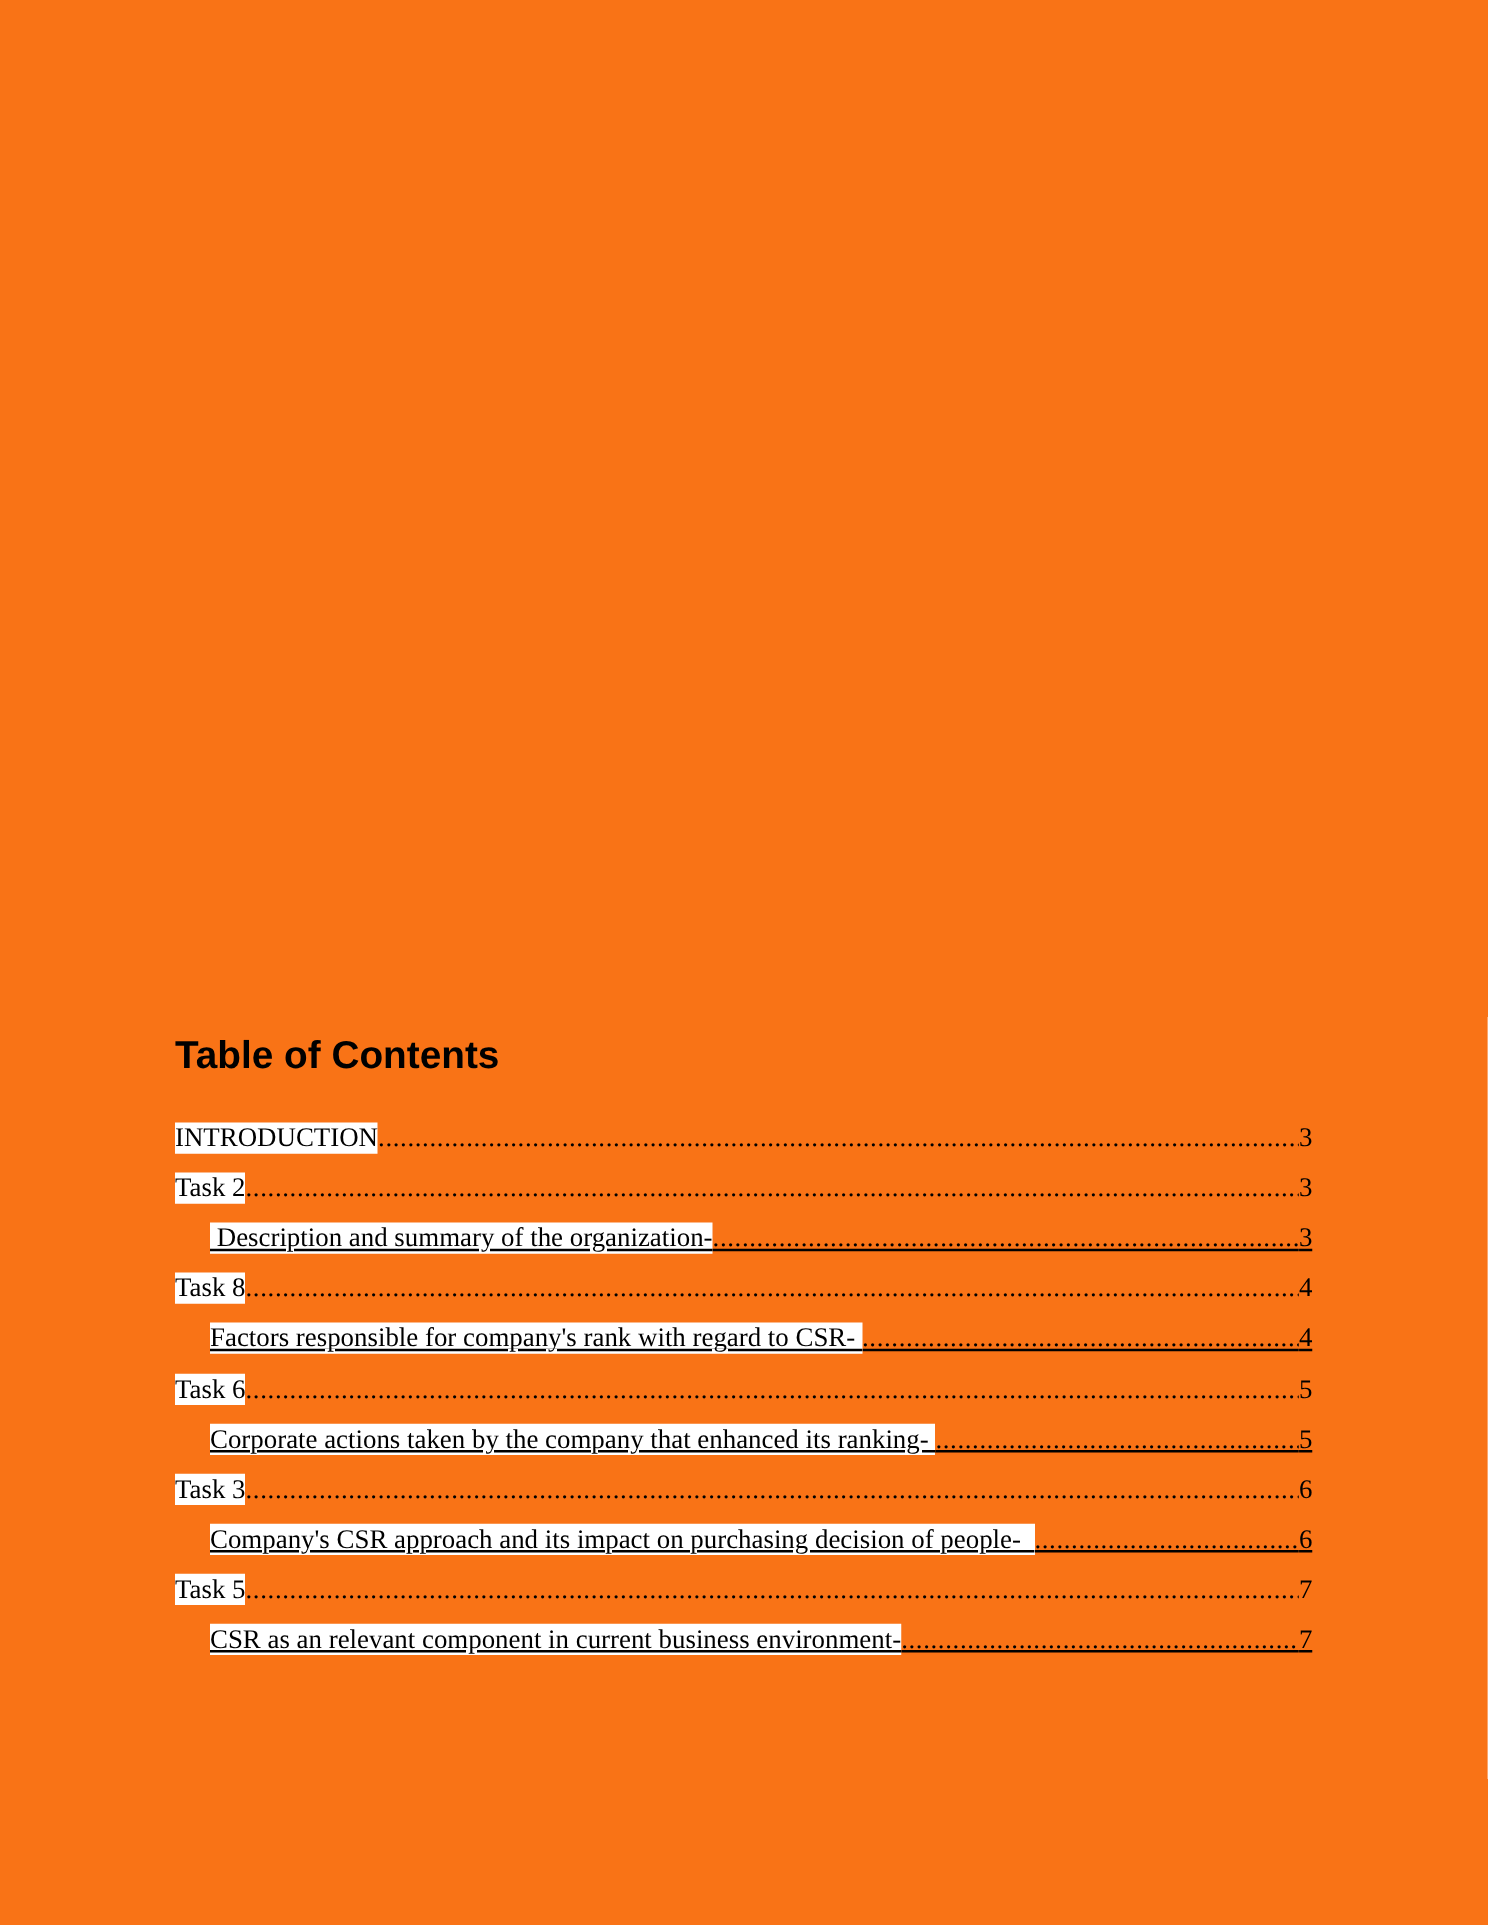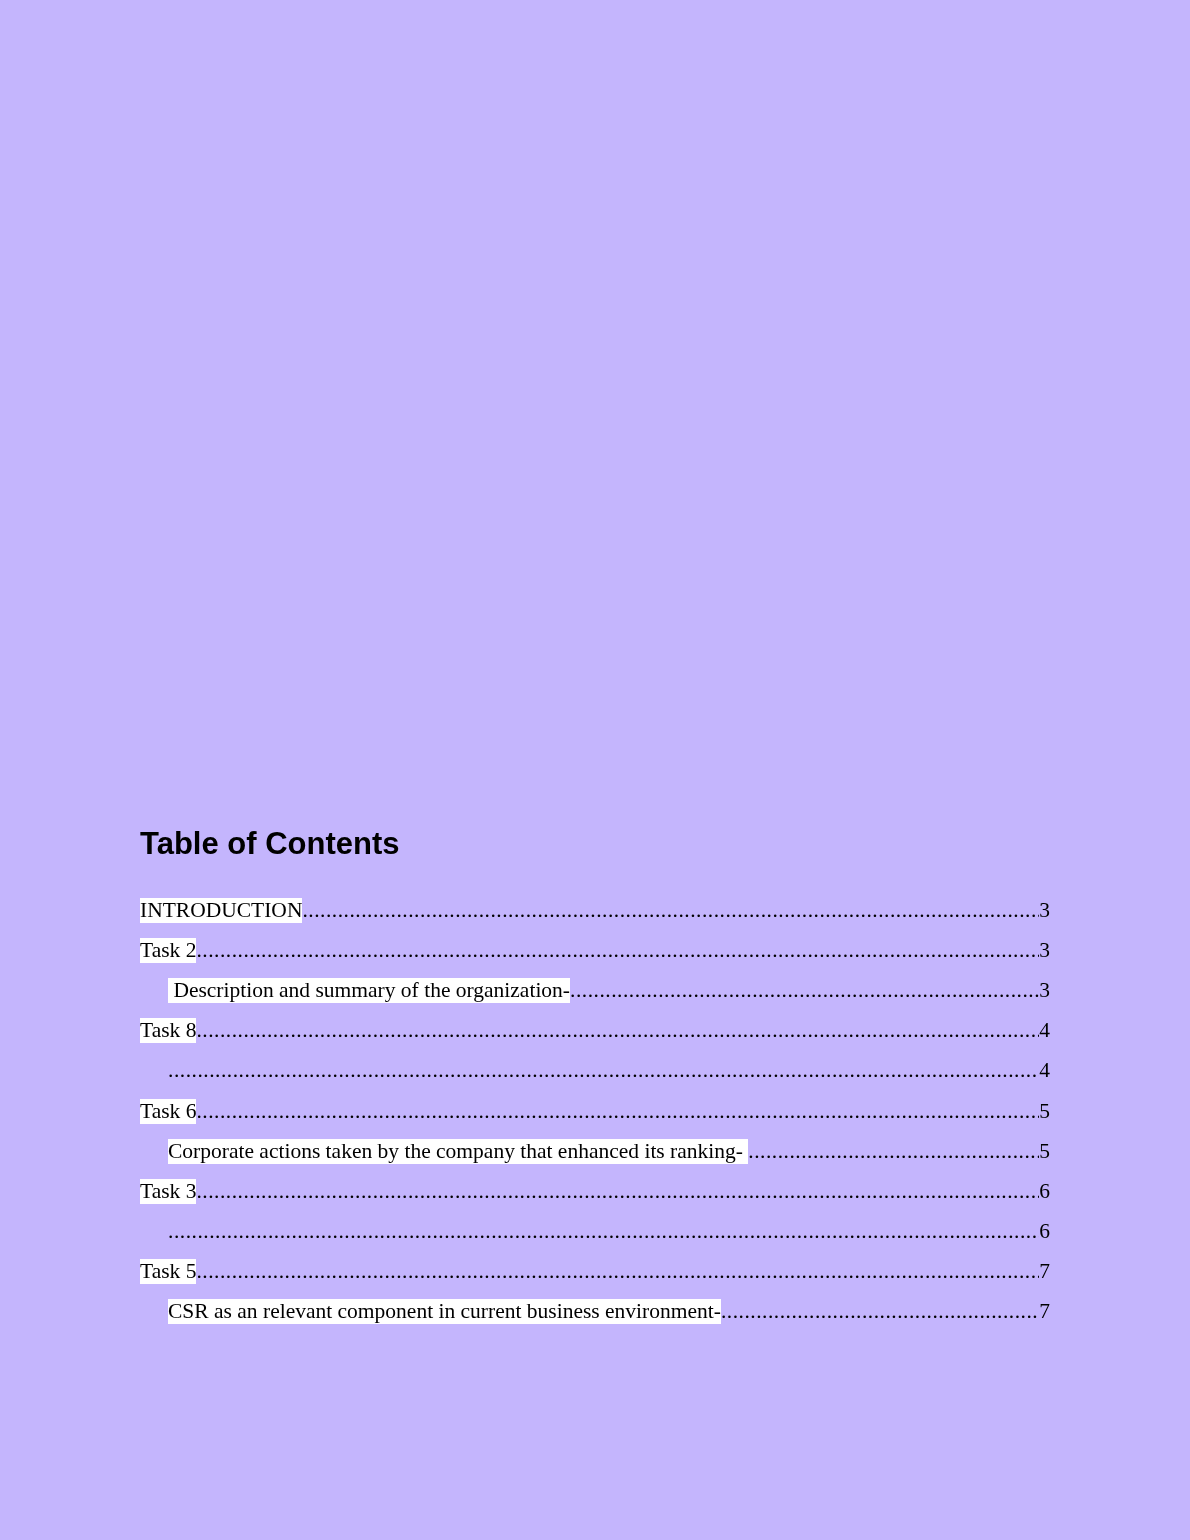--- a/index.html
+++ b/index.html
@@ -1,29 +1,29 @@
 <!DOCTYPE html>
 <html><head>
   <meta charset="utf-8">
   <style>
     html, body { margin: 0; padding: 0; background: #ffffff; }
     body { width: 1190px; height: 1540px; position: relative; overflow: hidden; }
-    .page { position: absolute; left: 0; top: 0; width: 1190px; height: 1540px; background: #c4b5fd; }
+    .page { position: absolute; left: 0; top: 0; width: 1190px; height: 1540px; background: #f97316; }
     .toc-title {
       position: absolute; left: 140px; top: 824px;
       font-family: "Liberation Sans", sans-serif; font-weight: bold;
       font-size: 31px; color: #000; line-height: 40px; white-space: nowrap;
     }
     .toc-list { position: absolute; left: 140px; top: 890px; width: 910px; }
     .toc-entry {
       position: relative; height: 40.2px; display: flex; align-items: center;
       font-family: "Liberation Serif", serif; font-size: 21.5px; color: #000;
       white-space: nowrap; overflow: hidden;
     }
-    .toc-entry.level2 { padding-left: 28px; }
+    .toc-entry.level2 { padding-left: 28px; text-decoration: underline; }
     .toc-text { flex: 0 0 auto; background: #fff; padding-right: 0; }
     .toc-leader { flex: 1 1 auto; overflow: hidden; letter-spacing: 0.5px; }
     .toc-leader::before {
       content: "................................................................................................................................................................................................................................................";
     }
     .toc-page { flex: 0 0 auto; padding-left: 0; }
   </style>
 </head>
 <body>
 
@@ -45,39 +45,41 @@
       <span class="toc-text" style="white-space:pre"> Description and summary of the organization-</span>
       <span class="toc-leader"></span>
       <span class="toc-page">3</span>
     </div>
     <div class="toc-entry">
       <span class="toc-text">Task 8</span>
       <span class="toc-leader"></span>
       <span class="toc-page">4</span>
     </div>
     <div class="toc-entry level2">
+      <span class="toc-text" style="white-space:pre">Factors responsible for company's rank with regard to CSR- </span>
       <span class="toc-leader"></span>
       <span class="toc-page">4</span>
     </div>
     <div class="toc-entry">
       <span class="toc-text">Task 6</span>
       <span class="toc-leader"></span>
       <span class="toc-page">5</span>
     </div>
     <div class="toc-entry level2">
       <span class="toc-text" style="white-space:pre">Corporate actions taken by the company that enhanced its ranking- </span>
       <span class="toc-leader"></span>
       <span class="toc-page">5</span>
     </div>
     <div class="toc-entry">
       <span class="toc-text">Task 3</span>
       <span class="toc-leader"></span>
       <span class="toc-page">6</span>
     </div>
     <div class="toc-entry level2">
+      <span class="toc-text" style="white-space:pre">Company's CSR approach and its impact on purchasing decision of people-  </span>
       <span class="toc-leader"></span>
       <span class="toc-page">6</span>
     </div>
     <div class="toc-entry">
       <span class="toc-text">Task 5</span>
       <span class="toc-leader"></span>
       <span class="toc-page">7</span>
     </div>
     <div class="toc-entry level2">
       <span class="toc-text" style="white-space:pre">CSR as an relevant component in current business environment-</span>

